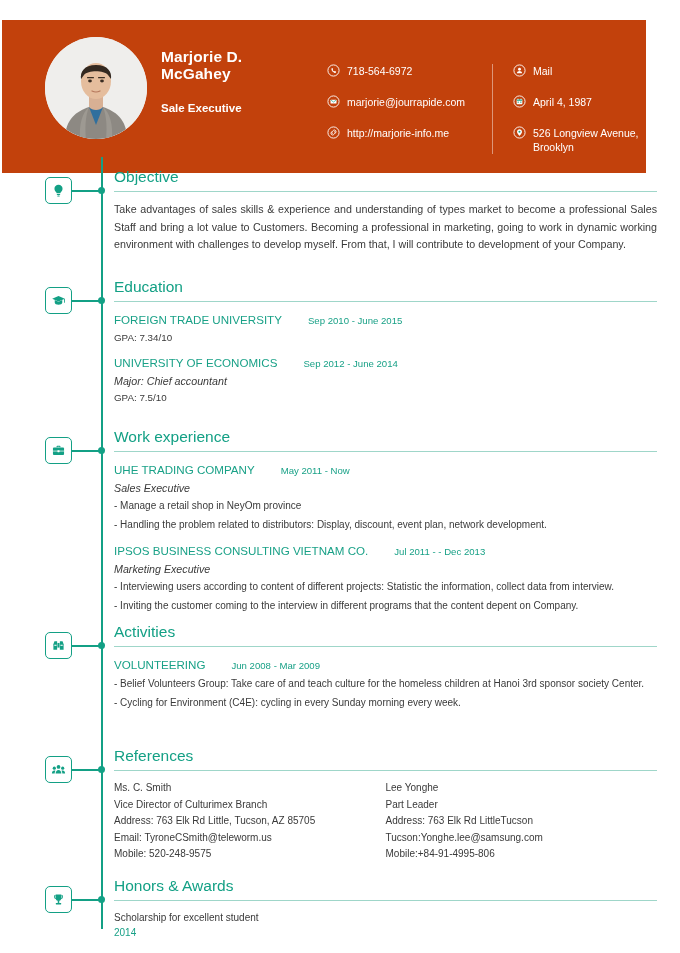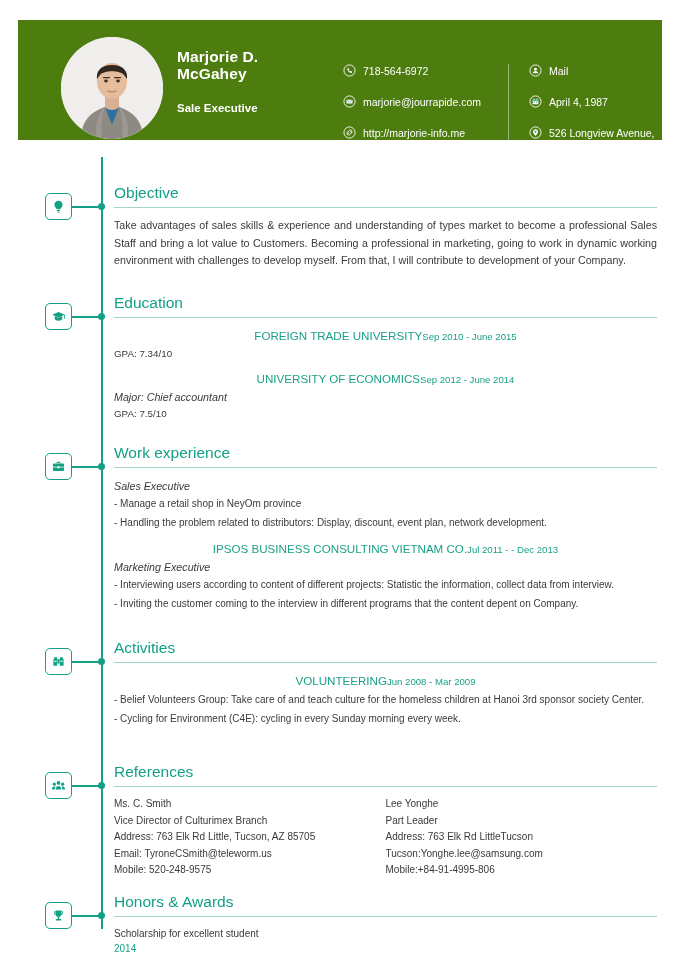--- a/index.html
+++ b/index.html
@@ -14,23 +14,23 @@
     color: #3a3a3a;
     overflow: hidden;
     position: relative;
   }
 
   .page { position: relative; width: 680px; height: 953px; }
 
   
   .header {
     position: absolute;
-    left: 18px; top: 20px;
-    width: 644px; height: 120px;
-    background: #4d7c0f;
+    left: 2px; top: 20px;
+    width: 644px; height: 153px;
+    background: #c2410c;
     box-sizing: border-box;
   }
   .avatar {
     position: absolute;
     left: 43px; top: 17px;
     width: 102px; height: 102px;
     border-radius: 50%;
     overflow: hidden;
     background: #f2f2f2;
   }
@@ -88,21 +88,20 @@
     width: 2px;
     height: 772px;
     background: #13a085;
   }
 
   
   .section {
     position: absolute;
     left: 45px;
     width: 612px;
-    margin-top: 16px;
   }
   .sec-icon {
     position: absolute;
     left: 0px; top: 10px;
     width: 27px; height: 27px;
     border: 1.5px solid #13a085;
     border-radius: 5px;
     box-sizing: border-box;
     background: #ffffff;
     display: flex;
@@ -143,22 +142,23 @@
     font-size: 10.7px;
     line-height: 17.5px;
     color: #3a3a3a;
     text-align: justify;
     margin-top: 9px;
   }
 
   .entry { margin-top: 10px; }
   .entry-head {
     display: flex;
-    justify-content: center;
+    justify-content: flex-start;
     align-items: baseline;
+    gap: 26px;
   }
   .entry-org {
     color: #19a187;
     font-size: 11.6px;
     line-height: 16px;
   }
   .entry-date {
     color: #19a187;
     font-size: 9.6px;
     line-height: 16px;
@@ -390,20 +390,24 @@
         <rect x="8.6" y="9.6" width="2.8" height="2.6" rx=".5" fill="#ffffff"></rect>
         <rect x="2.6" y="10.2" width="14.8" height="1.1" fill="#ffffff" opacity=".85"></rect>
       </svg>
     </div>
     <div class="sec-connector"></div>
     <div class="sec-dot"></div>
     <div class="sec-body">
       <div class="sec-title">Work experience</div>
 
       <div class="entry">
+        <div class="entry-head">
+          <span class="entry-org">UHE TRADING COMPANY</span>
+          <span class="entry-date">May 2011 - Now</span>
+        </div>
         <div class="entry-sub">Sales Executive</div>
         <div class="bullet">- Manage a retail shop in NeyOm province</div>
         <div class="bullet">- Handling the problem related to distributors: Display, discount, event plan, network development.</div>
       </div>
 
       <div class="entry">
         <div class="entry-head">
           <span class="entry-org">IPSOS BUSINESS CONSULTING VIETNAM CO.</span>
           <span class="entry-date">Jul 2011 - - Dec 2013</span>
         </div>

